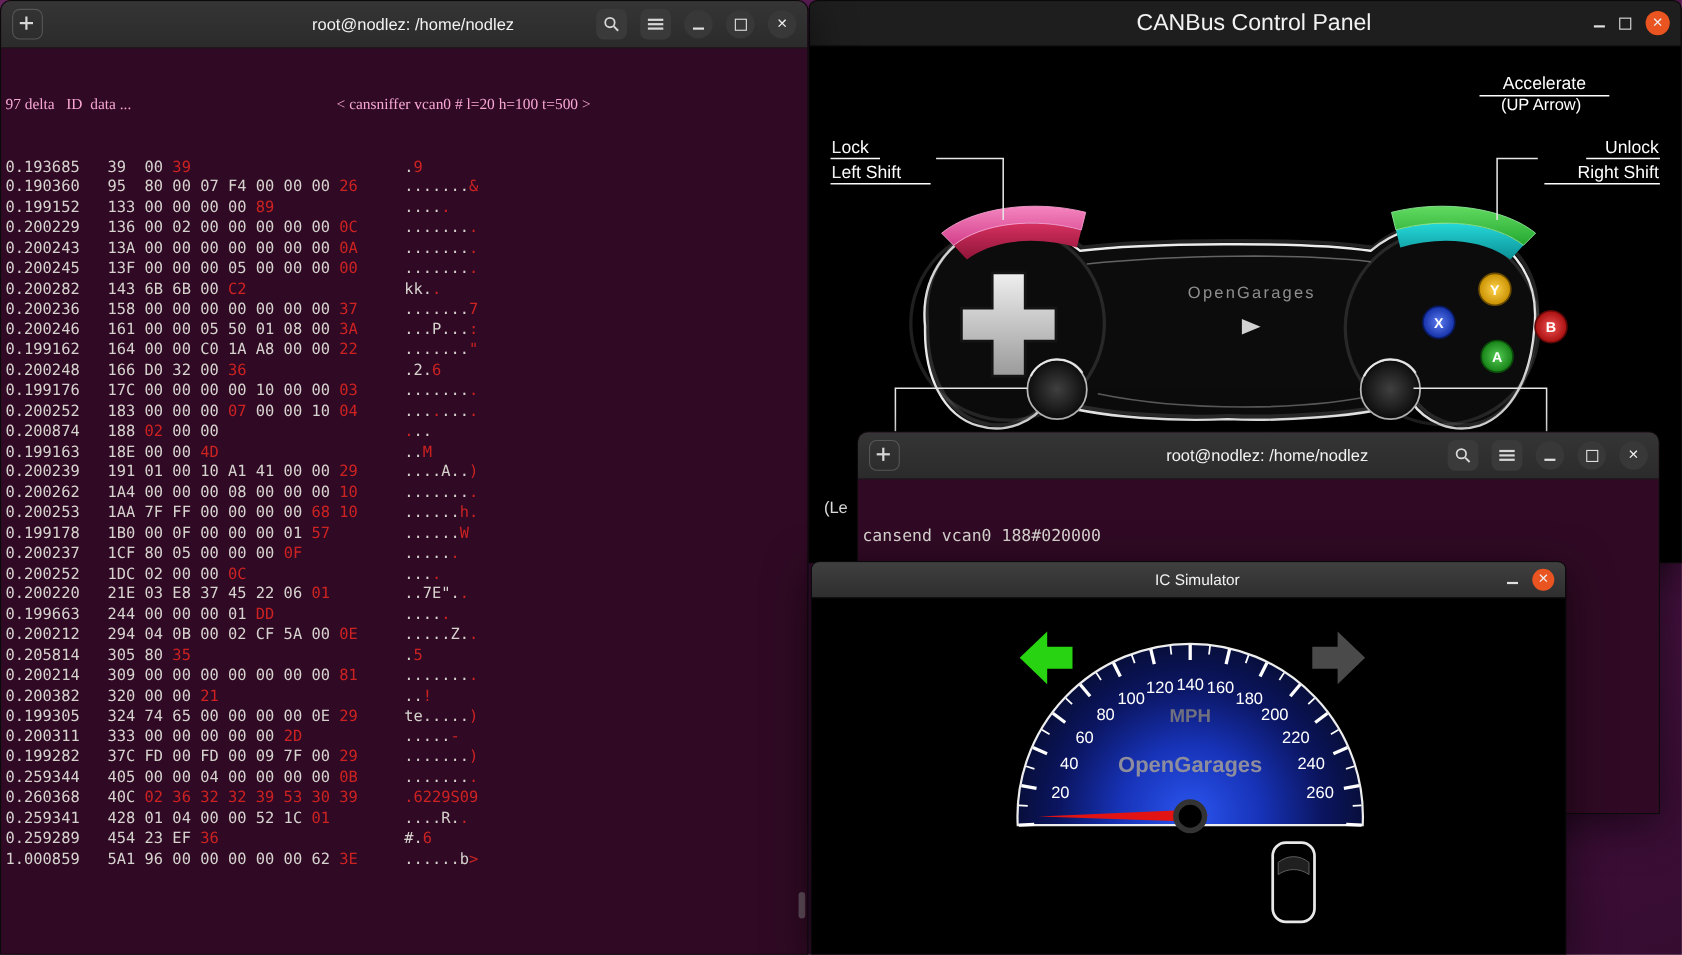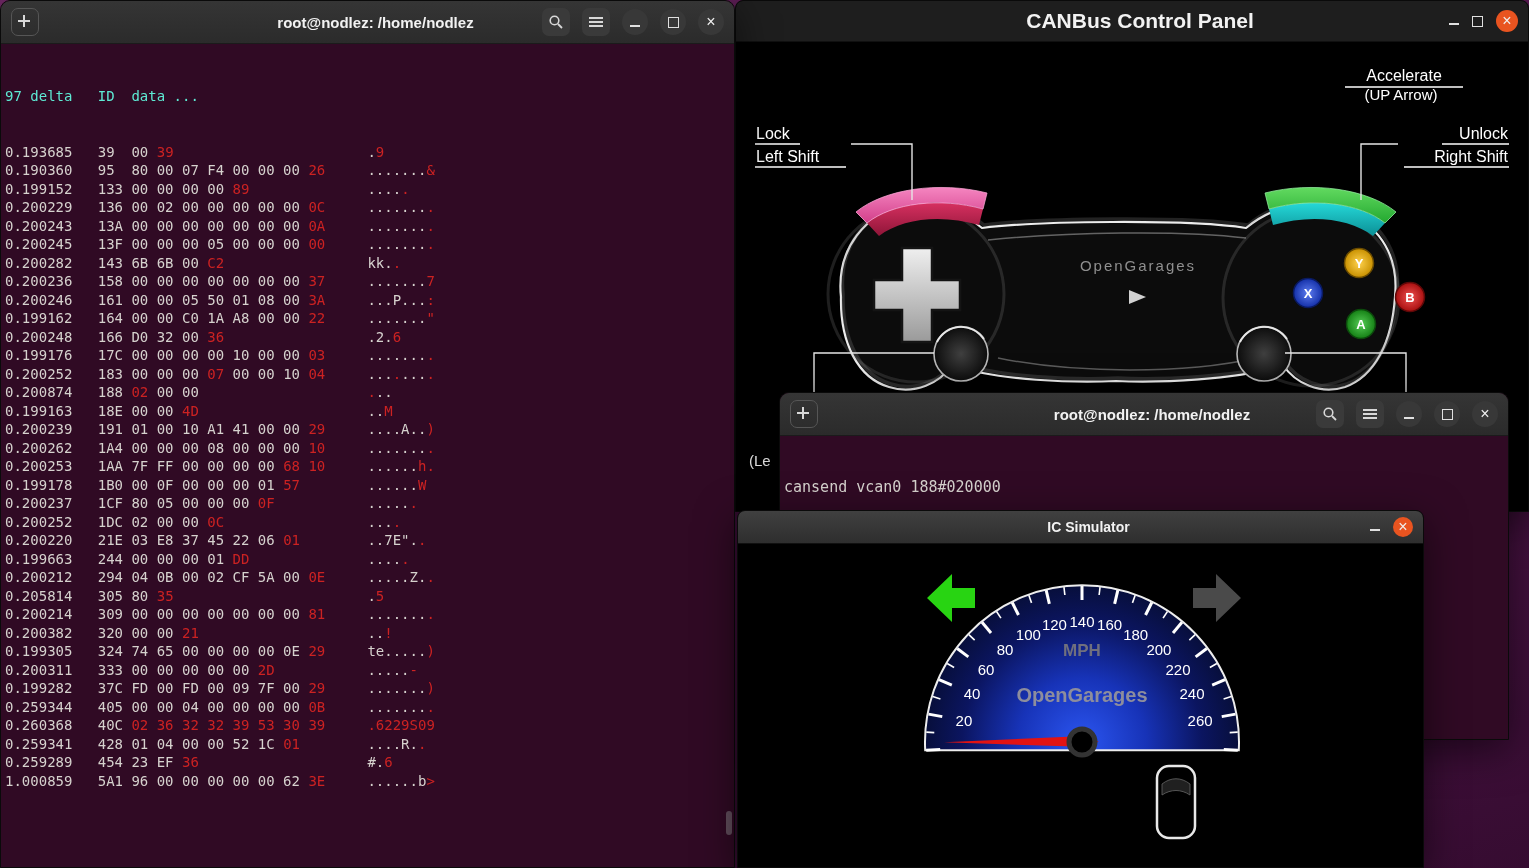--- a/index.html
+++ b/index.html
@@ -6,42 +6,42 @@
   body{
     width:1529px;height:868px;position:relative;overflow:hidden;
     background:linear-gradient(160deg,#702866 0%,#561750 45%,#360c31 100%);
     font-family:"Liberation Sans",sans-serif;
   }
   .window{position:absolute;box-shadow:0 10px 40px rgba(0,0,0,.55);border:1px solid #0a0a0a;box-sizing:border-box;}
   
   .term{background:#300a24;border-radius:10px 10px 0 0;overflow:hidden;}
   .headerbar{height:42px;background:linear-gradient(#353535,#2b2b2b);border-bottom:1px solid #1b1b1b;
     position:relative;display:flex;align-items:center;justify-content:space-between;padding:0 10px;}
-  .hb-title{position:absolute;left:16px;right:0;text-align:center;color:#f2f2f2;font-weight:bold;font-size:15px;pointer-events:none;}
+  .hb-title{position:absolute;left:16px;right:0;text-align:center;color:#f2f2f2;font-weight:normal;font-size:15px;pointer-events:none;}
   .hb-left,.hb-right{display:flex;align-items:center;gap:12px;z-index:2;}
   .sqbtn{width:28px;height:28px;border-radius:7px;background:#3a3a3a;display:flex;align-items:center;justify-content:center;}
   .tabbtn{width:26px;height:26px;border-radius:7px;border:1px solid #565656;background:transparent;position:relative;}
   .tabbtn .ph,.tabbtn .pv{position:absolute;background:#d8d8d8;}
   .tabbtn .ph{width:12px;height:2px;left:6px;top:11px;}
   .tabbtn .pv{width:2px;height:12px;left:11px;top:6px;}
   .circbtn{width:26px;height:26px;border-radius:50%;background:#383838;display:flex;align-items:center;justify-content:center;color:#e6e6e6;}
   .ic-min{width:10px;height:2px;background:#e0e0e0;margin-top:8px;}
   .ic-max{width:9px;height:9px;border:1.5px solid #e0e0e0;}
   .ic-close{font-size:16px;line-height:16px;color:#efefef;}
   .menu-icon span{display:block;width:14px;height:2px;background:#d8d8d8;margin:2px 0;}
   .term-content{font-family:"DejaVu Sans Mono",monospace;color:#d6d2ce;}
   
   #t1{left:0;top:0;width:735px;height:868px;z-index:10;border-radius:10px 10px 0 0;}
   #t1 .term-content{padding:6px 4px;font-size:14px;line-height:18.5px;white-space:pre;}
   .trow,.thead{display:flex;white-space:pre;}
   .c-time{display:inline-block;width:11ch;}
   .c-id{display:inline-block;width:4ch;}
   .c-data{display:inline-block;width:28ch;}
   .c-left{display:inline-block;width:43ch;}
-  .thead{color:#5eead4;}
+  .thead{color:#f9a8d4;font-family:Liberation Serif, serif;}
   .red{color:#cc2222;}
   .scroll-thumb{position:absolute;right:2px;top:810px;width:6px;height:24px;border-radius:3px;background:#6a5a66;opacity:.85;}
   
   #t2{left:779px;top:392px;width:730px;height:348px;z-index:15;}
   #t2 .term-content{padding:6px 4px;font-size:15px;line-height:18px;white-space:pre;}
   .cursor-box{width:9px;height:16px;border:1.5px solid #d8d4d0;margin-top:2px;}
   
   #canbus{left:735px;top:0;width:794px;height:512px;background:#000;z-index:5;border-radius:8px 8px 0 0;overflow:hidden;}
   .dark-header{height:40px;background:#1e1e1e;border-bottom:1px solid #101010;position:relative;display:flex;align-items:center;}
   .dark-header .hb-title{font-size:21px;}
@@ -219,21 +219,21 @@
         </div>
       <div class="circbtn">
           <div class="ic-max"></div>
         </div>
       <div class="circbtn">
           <span class="ic-close">×</span>
         </div>
     </div>
   </div>
   <div class="term-content">
-    <div class="thead"><span class="c-left">97 delta   ID  data ...</span></div>
+    <div class="thead"><span class="c-left">97 delta   ID  data ...</span><span>&lt; cansniffer vcan0 # l=20 h=100 t=500 &gt;</span></div>
     <div><div class="trow"><span class="c-time">0.193685</span><span class="c-id">39</span><span class="c-data"><span>00 </span><span class="red">39</span></span><span class="c-ascii"><span>.</span><span class="red">9</span></span></div><div class="trow"><span class="c-time">0.190360</span><span class="c-id">95</span><span class="c-data"><span>80 00 07 F4 00 00 00 </span><span class="red">26</span></span><span class="c-ascii"><span>.......</span><span class="red">&amp;</span></span></div><div class="trow"><span class="c-time">0.199152</span><span class="c-id">133</span><span class="c-data"><span>00 00 00 00 </span><span class="red">89</span></span><span class="c-ascii"><span>....</span><span class="red">.</span></span></div><div class="trow"><span class="c-time">0.200229</span><span class="c-id">136</span><span class="c-data"><span>00 02 00 00 00 00 00 </span><span class="red">0C</span></span><span class="c-ascii"><span>.......</span><span class="red">.</span></span></div><div class="trow"><span class="c-time">0.200243</span><span class="c-id">13A</span><span class="c-data"><span>00 00 00 00 00 00 00 </span><span class="red">0A</span></span><span class="c-ascii"><span>.......</span><span class="red">.</span></span></div><div class="trow"><span class="c-time">0.200245</span><span class="c-id">13F</span><span class="c-data"><span>00 00 00 05 00 00 00 </span><span class="red">00</span></span><span class="c-ascii"><span>.......</span><span class="red">.</span></span></div><div class="trow"><span class="c-time">0.200282</span><span class="c-id">143</span><span class="c-data"><span>6B 6B 00 </span><span class="red">C2</span></span><span class="c-ascii"><span>kk.</span><span class="red">.</span></span></div><div class="trow"><span class="c-time">0.200236</span><span class="c-id">158</span><span class="c-data"><span>00 00 00 00 00 00 00 </span><span class="red">37</span></span><span class="c-ascii"><span>.......</span><span class="red">7</span></span></div><div class="trow"><span class="c-time">0.200246</span><span class="c-id">161</span><span class="c-data"><span>00 00 05 50 01 08 00 </span><span class="red">3A</span></span><span class="c-ascii"><span>...P...</span><span class="red">:</span></span></div><div class="trow"><span class="c-time">0.199162</span><span class="c-id">164</span><span class="c-data"><span>00 00 C0 1A A8 00 00 </span><span class="red">22</span></span><span class="c-ascii"><span>.......</span><span class="red">"</span></span></div><div class="trow"><span class="c-time">0.200248</span><span class="c-id">166</span><span class="c-data"><span>D0 32 00 </span><span class="red">36</span></span><span class="c-ascii"><span>.2.</span><span class="red">6</span></span></div><div class="trow"><span class="c-time">0.199176</span><span class="c-id">17C</span><span class="c-data"><span>00 00 00 00 10 00 00 </span><span class="red">03</span></span><span class="c-ascii"><span>.......</span><span class="red">.</span></span></div><div class="trow"><span class="c-time">0.200252</span><span class="c-id">183</span><span class="c-data"><span>00 00 00 </span><span class="red">07</span><span> 00 00 10 </span><span class="red">04</span></span><span class="c-ascii"><span>...</span><span class="red">.</span><span>...</span><span class="red">.</span></span></div><div class="trow"><span class="c-time">0.200874</span><span class="c-id">188</span><span class="c-data"><span class="red">02</span><span> 00 00</span></span><span class="c-ascii"><span class="red">.</span><span>..</span></span></div><div class="trow"><span class="c-time">0.199163</span><span class="c-id">18E</span><span class="c-data"><span>00 00 </span><span class="red">4D</span></span><span class="c-ascii"><span>..</span><span class="red">M</span></span></div><div class="trow"><span class="c-time">0.200239</span><span class="c-id">191</span><span class="c-data"><span>01 00 10 A1 41 00 00 </span><span class="red">29</span></span><span class="c-ascii"><span>....A..</span><span class="red">)</span></span></div><div class="trow"><span class="c-time">0.200262</span><span class="c-id">1A4</span><span class="c-data"><span>00 00 00 08 00 00 00 </span><span class="red">10</span></span><span class="c-ascii"><span>.......</span><span class="red">.</span></span></div><div class="trow"><span class="c-time">0.200253</span><span class="c-id">1AA</span><span class="c-data"><span>7F FF 00 00 00 00 </span><span class="red">68 10</span></span><span class="c-ascii"><span>......</span><span class="red">h.</span></span></div><div class="trow"><span class="c-time">0.199178</span><span class="c-id">1B0</span><span class="c-data"><span>00 0F 00 00 00 01 </span><span class="red">57</span></span><span class="c-ascii"><span>......</span><span class="red">W</span></span></div><div class="trow"><span class="c-time">0.200237</span><span class="c-id">1CF</span><span class="c-data"><span>80 05 00 00 00 </span><span class="red">0F</span></span><span class="c-ascii"><span>.....</span><span class="red">.</span></span></div><div class="trow"><span class="c-time">0.200252</span><span class="c-id">1DC</span><span class="c-data"><span>02 00 00 </span><span class="red">0C</span></span><span class="c-ascii"><span>...</span><span class="red">.</span></span></div><div class="trow"><span class="c-time">0.200220</span><span class="c-id">21E</span><span class="c-data"><span>03 E8 37 45 22 06 </span><span class="red">01</span></span><span class="c-ascii"><span>..7E".</span><span class="red">.</span></span></div><div class="trow"><span class="c-time">0.199663</span><span class="c-id">244</span><span class="c-data"><span>00 00 00 01 </span><span class="red">DD</span></span><span class="c-ascii"><span>....</span><span class="red">.</span></span></div><div class="trow"><span class="c-time">0.200212</span><span class="c-id">294</span><span class="c-data"><span>04 0B 00 02 CF 5A 00 </span><span class="red">0E</span></span><span class="c-ascii"><span>.....Z.</span><span class="red">.</span></span></div><div class="trow"><span class="c-time">0.205814</span><span class="c-id">305</span><span class="c-data"><span>80 </span><span class="red">35</span></span><span class="c-ascii"><span>.</span><span class="red">5</span></span></div><div class="trow"><span class="c-time">0.200214</span><span class="c-id">309</span><span class="c-data"><span>00 00 00 00 00 00 00 </span><span class="red">81</span></span><span class="c-ascii"><span>.......</span><span class="red">.</span></span></div><div class="trow"><span class="c-time">0.200382</span><span class="c-id">320</span><span class="c-data"><span>00 00 </span><span class="red">21</span></span><span class="c-ascii"><span>..</span><span class="red">!</span></span></div><div class="trow"><span class="c-time">0.199305</span><span class="c-id">324</span><span class="c-data"><span>74 65 00 00 00 00 0E </span><span class="red">29</span></span><span class="c-ascii"><span>te.....</span><span class="red">)</span></span></div><div class="trow"><span class="c-time">0.200311</span><span class="c-id">333</span><span class="c-data"><span>00 00 00 00 00 </span><span class="red">2D</span></span><span class="c-ascii"><span>.....</span><span class="red">-</span></span></div><div class="trow"><span class="c-time">0.199282</span><span class="c-id">37C</span><span class="c-data"><span>FD 00 FD 00 09 7F 00 </span><span class="red">29</span></span><span class="c-ascii"><span>.......</span><span class="red">)</span></span></div><div class="trow"><span class="c-time">0.259344</span><span class="c-id">405</span><span class="c-data"><span>00 00 04 00 00 00 00 </span><span class="red">0B</span></span><span class="c-ascii"><span>.......</span><span class="red">.</span></span></div><div class="trow"><span class="c-time">0.260368</span><span class="c-id">40C</span><span class="c-data"><span class="red">02 36 32 32 39 53 30 39</span></span><span class="c-ascii"><span class="red">.6229S09</span></span></div><div class="trow"><span class="c-time">0.259341</span><span class="c-id">428</span><span class="c-data"><span>01 04 00 00 52 1C </span><span class="red">01</span></span><span class="c-ascii"><span>....R.</span><span class="red">.</span></span></div><div class="trow"><span class="c-time">0.259289</span><span class="c-id">454</span><span class="c-data"><span>23 EF </span><span class="red">36</span></span><span class="c-ascii"><span>#.</span><span class="red">6</span></span></div><div class="trow"><span class="c-time">1.000859</span><span class="c-id">5A1</span><span class="c-data"><span>96 00 00 00 00 00 62 </span><span class="red">3E</span></span><span class="c-ascii"><span>......b</span><span class="red">&gt;</span></span></div></div>
   </div>
   <div class="scroll-thumb"></div>
 </div>
 
 <div class="window term" id="t2">
   <div class="headerbar">
     <div class="hb-left">
       <div class="tabbtn">
           <span class="ph"></span>

